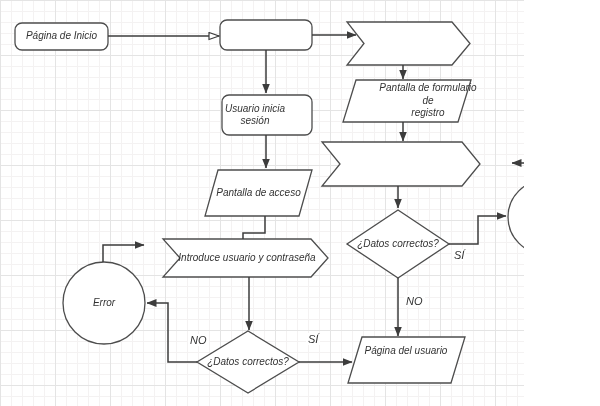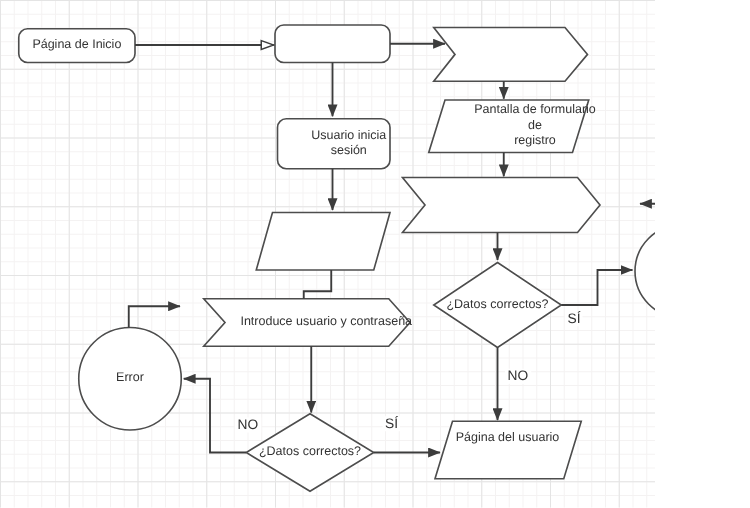--- a/index.html
+++ b/index.html
@@ -8,20 +8,21 @@
     width:524px;height:406px;
     overflow:hidden;
     font-family:"Liberation Sans", sans-serif;
     background-color:#ffffff;
     background-image:
       linear-gradient(to right, #e4e4e4 1px, transparent 1px),
       linear-gradient(to bottom, #e4e4e4 1px, transparent 1px),
       linear-gradient(to right, #f4f2f2 1px, transparent 1px),
       linear-gradient(to bottom, #f4f2f2 1px, transparent 1px);
     background-size:55px 55px,55px 55px,11px 11px,11px 11px;
+    font-style:italic;
   }
   .canvas svg{position:absolute;left:0;top:0;}
   .shape{fill:#ffffff;stroke:#4d4d4d;stroke-width:1.3;}
   .edge{fill:none;stroke:#3c3c3c;stroke-width:1.5;}
   .lbl{
     position:absolute;
     display:flex;align-items:center;justify-content:center;
     text-align:center;
     font-size:10px;line-height:1.25;color:#333333;
     white-space:pre-line;
@@ -79,22 +80,23 @@
     <path class="edge" d="M103,262 V245 H144" marker-end="url(#arrow)"></path>
     <path class="edge" d="M299,362 H352" marker-end="url(#arrow)"></path>
   </svg>
 
   <div class="lbl" style="left:15px;top:23px;width:93px;height:27px;">Página de Inicio</div>
   <div class="lbl" style="left:374px;top:80px;width:108px;height:42px;">Pantalla de formulario de
 registro</div>
   <div class="lbl" style="left:347px;top:210px;width:102px;height:68px;">¿Datos correctos?</div>
   <div class="lbl" style="left:508px;top:180px;width:74px;height:74px;">Error</div>
   <div class="lbl" style="left:352px;top:328px;width:108px;height:46px;">Página del usuario</div>
-  <div class="lbl" style="left:234px;top:95px;width:90px;height:40px;">Usuario inicia sesión</div>
-  <div class="lbl" style="left:188px;top:239px;width:146px;height:38px;">Introduce usuario y contraseña</div>
+  <div class="lbl" style="left:210px;top:95px;width:90px;height:40px;">Usuario inicia sesión</div>
+  <div class="lbl" style="left:205px;top:170px;width:107px;height:46px;">Pantalla de acceso</div>
+  <div class="lbl" style="left:174px;top:239px;width:146px;height:38px;">Introduce usuario y contraseña</div>
   <div class="lbl" style="left:197px;top:333px;width:102px;height:58px;">¿Datos correctos?</div>
   <div class="lbl" style="left:67px;top:266px;width:74px;height:74px;">Error</div>
 
   <div class="elbl" style="left:188px;top:334px;">NO</div>
   <div class="elbl" style="left:306px;top:333px;">SÍ</div>
   <div class="elbl" style="left:452px;top:249px;">SÍ</div>
   <div class="elbl" style="left:404px;top:295px;">NO</div>
 
 </div>
 

